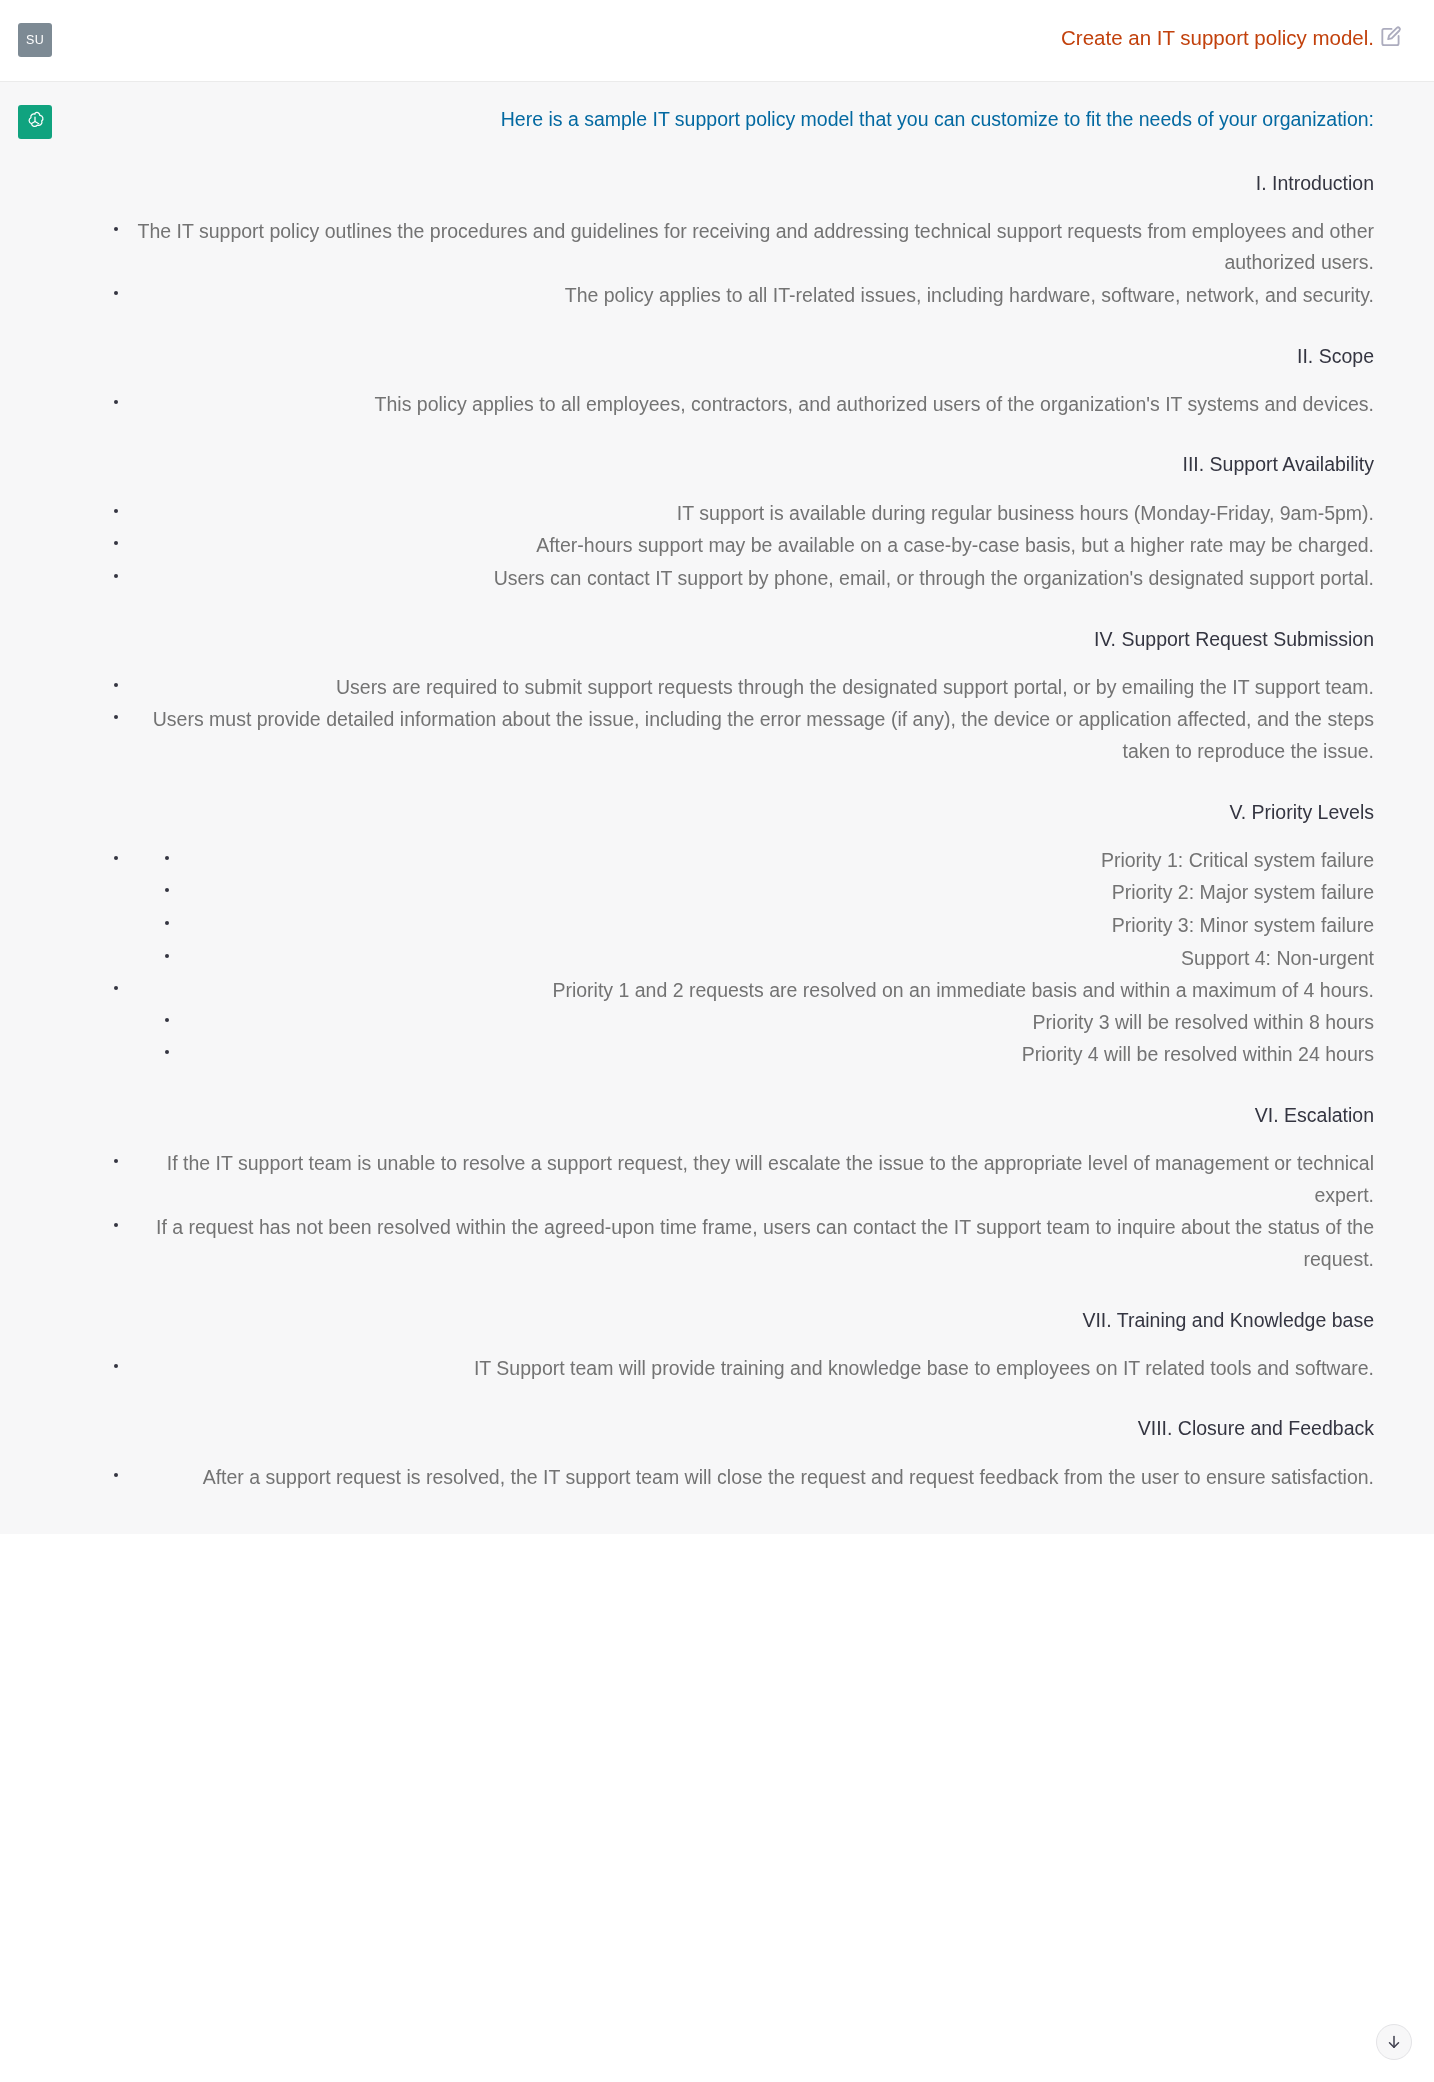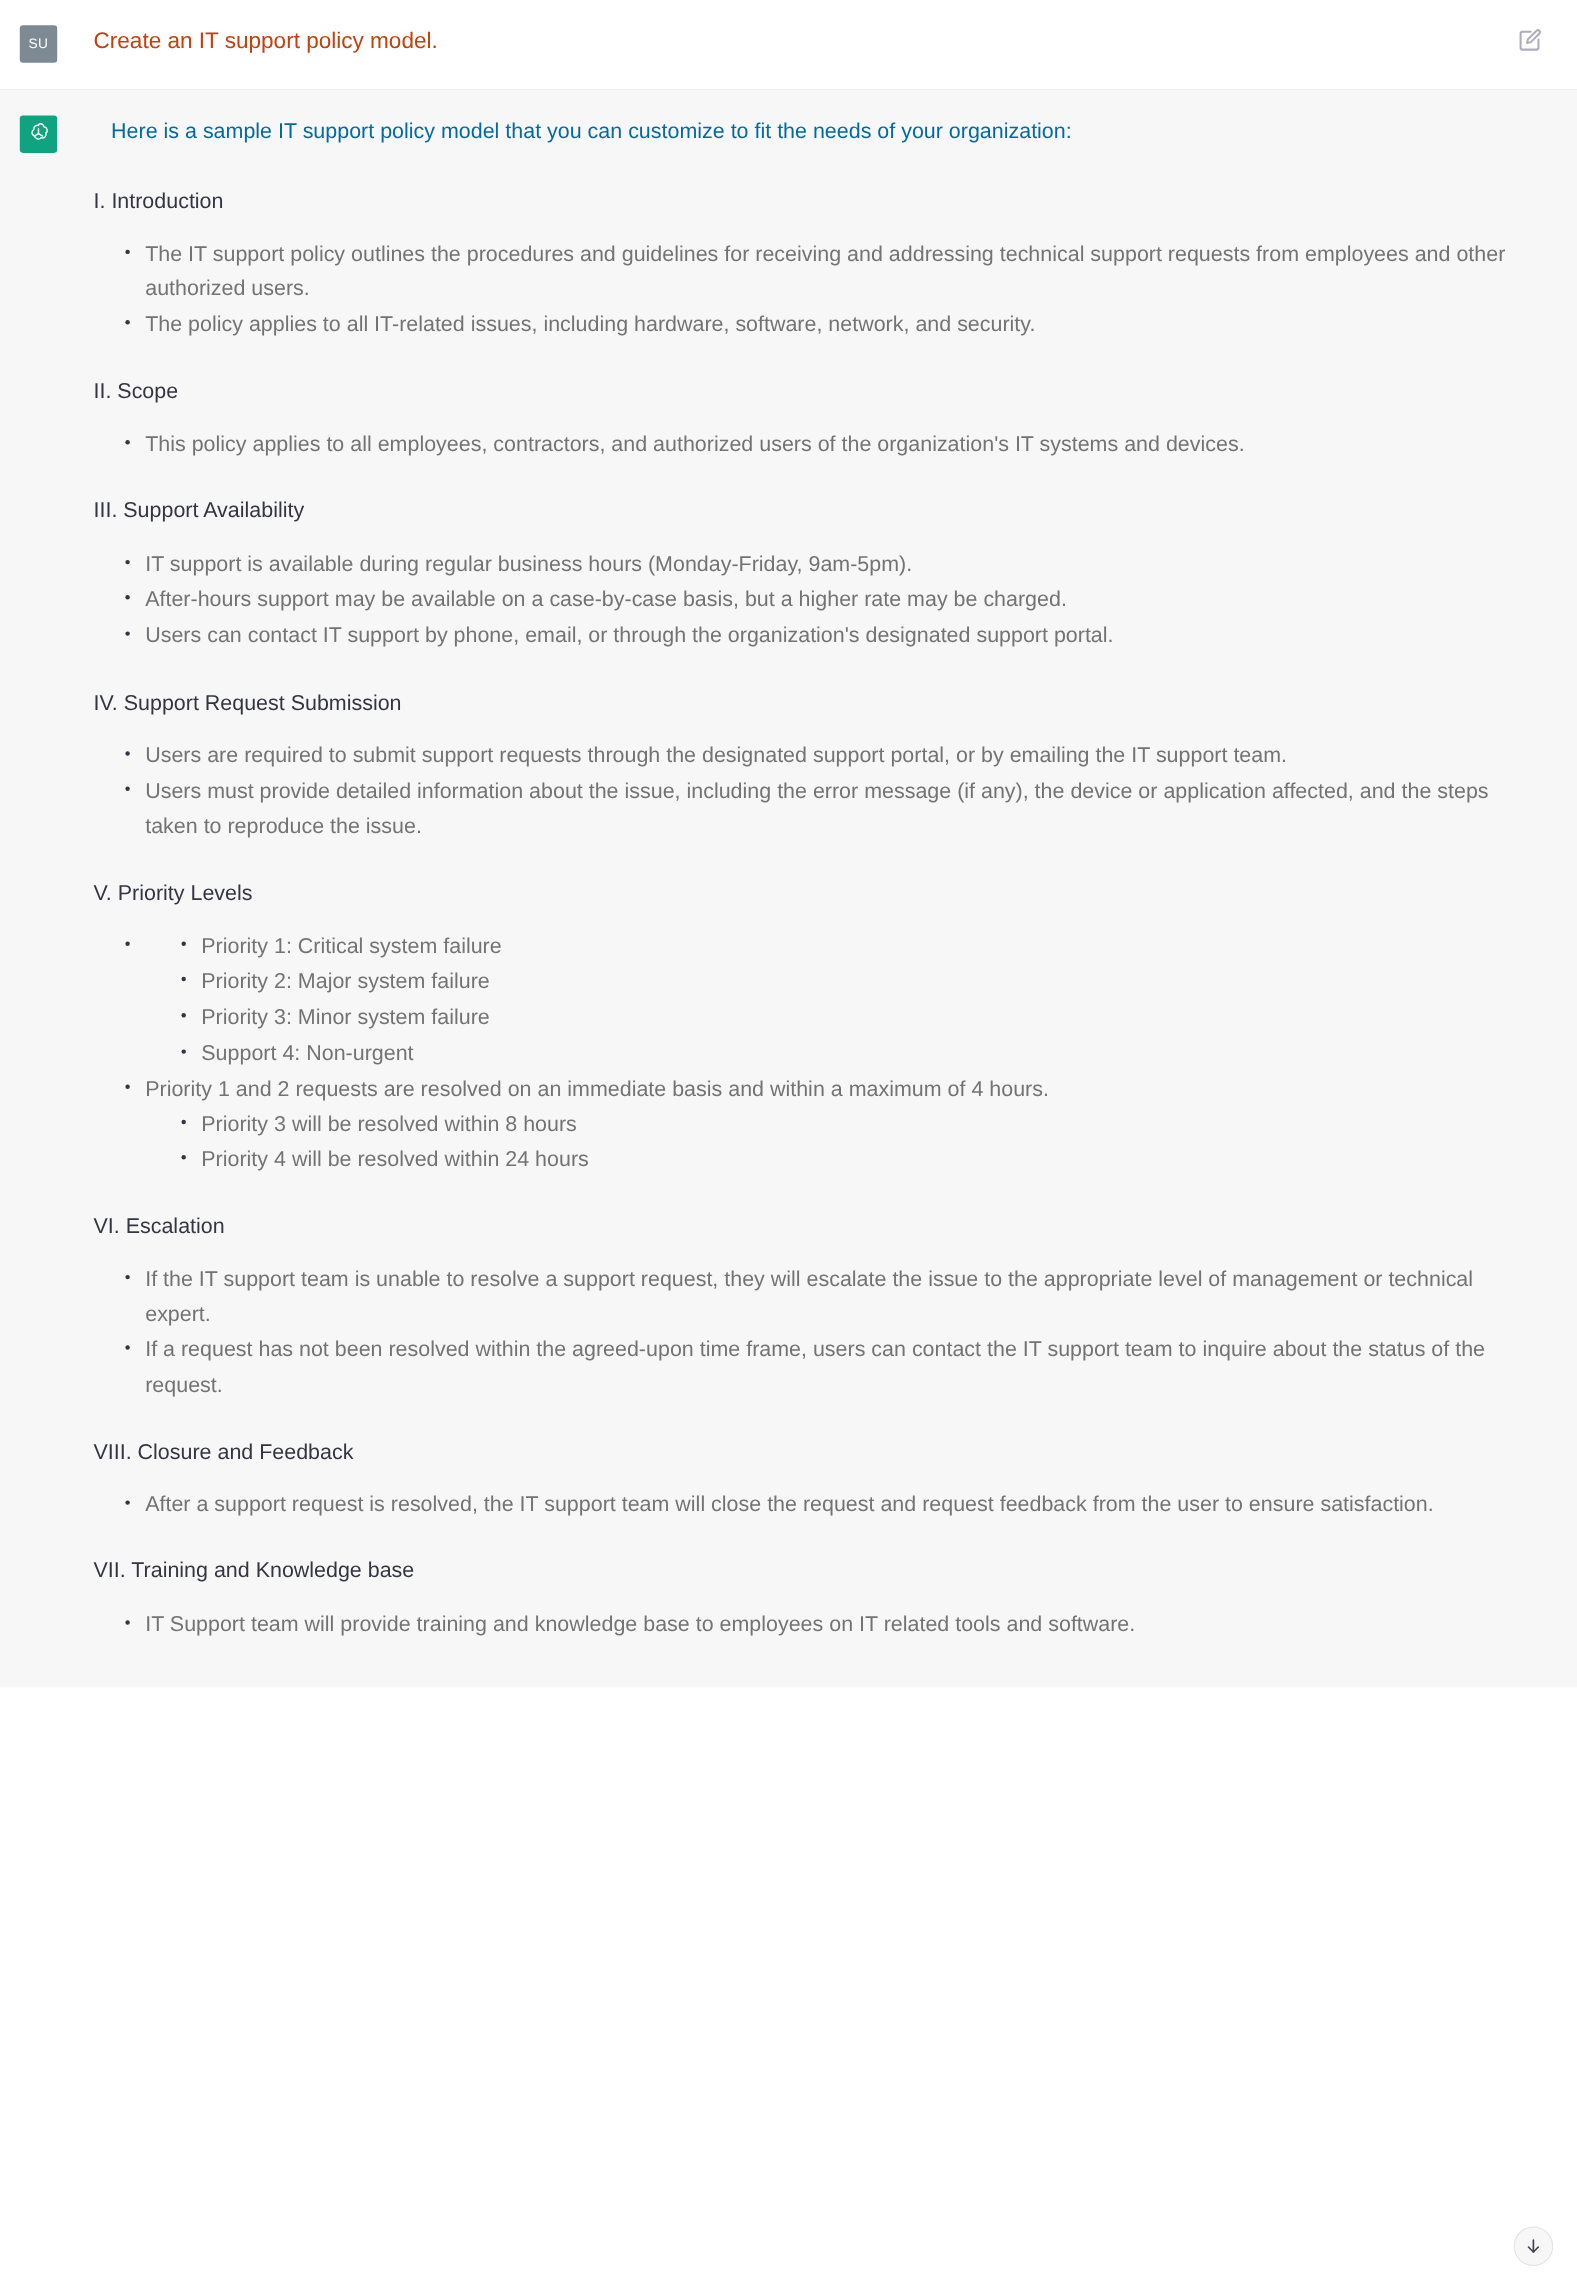--- a/index.html
+++ b/index.html
@@ -22,20 +22,21 @@
   .turn-assistant {
     background: #f7f7f8;
     padding: 22px 0 40px 0;
     position: relative;
   }
   .row {
     display: flex;
     align-items: flex-start;
     padding-left: 18px;
     padding-right: 60px;
+    text-align: right;
   }
   .avatar {
     width: 34px; height: 34px;
     flex: 0 0 34px;
     border-radius: 3px;
     display: flex; align-items: center; justify-content: center;
     margin-top: 1px;
   }
   .avatar-user {
     background: #7d8a94;
@@ -230,32 +231,32 @@
               <ul class="lvl1">
                 <li>
                   <span class="li-text">If the IT support team is unable to resolve a support request, they will escalate the issue to the appropriate level of management or technical expert.</span>
                 </li>
                 <li>
                   <span class="li-text">If a request has not been resolved within the agreed-upon time frame, users can contact the IT support team to inquire about the status of the request.</span>
                 </li>
               </ul>
             </div>
             <div class="sec-block">
+              <h3 class="section">VII. Training and Knowledge base</h3>
+              <ul class="lvl1">
+                <li>
+                  <span class="li-text">IT Support team will provide training and knowledge base to employees on IT related tools and software.</span>
+                </li>
+              </ul>
+            </div>
+            <div class="sec-block">
               <h3 class="section">VIII. Closure and Feedback</h3>
               <ul class="lvl1">
                 <li>
                   <span class="li-text">After a support request is resolved, the IT support team will close the request and request feedback from the user to ensure satisfaction.</span>
-                </li>
-              </ul>
-            </div>
-            <div class="sec-block">
-              <h3 class="section">VII. Training and Knowledge base</h3>
-              <ul class="lvl1">
-                <li>
-                  <span class="li-text">IT Support team will provide training and knowledge base to employees on IT related tools and software.</span>
                 </li>
               </ul>
             </div>
           </div>
       </div>
     </div>
   </div>
 </div>
 
 <div class="scroll-btn">

